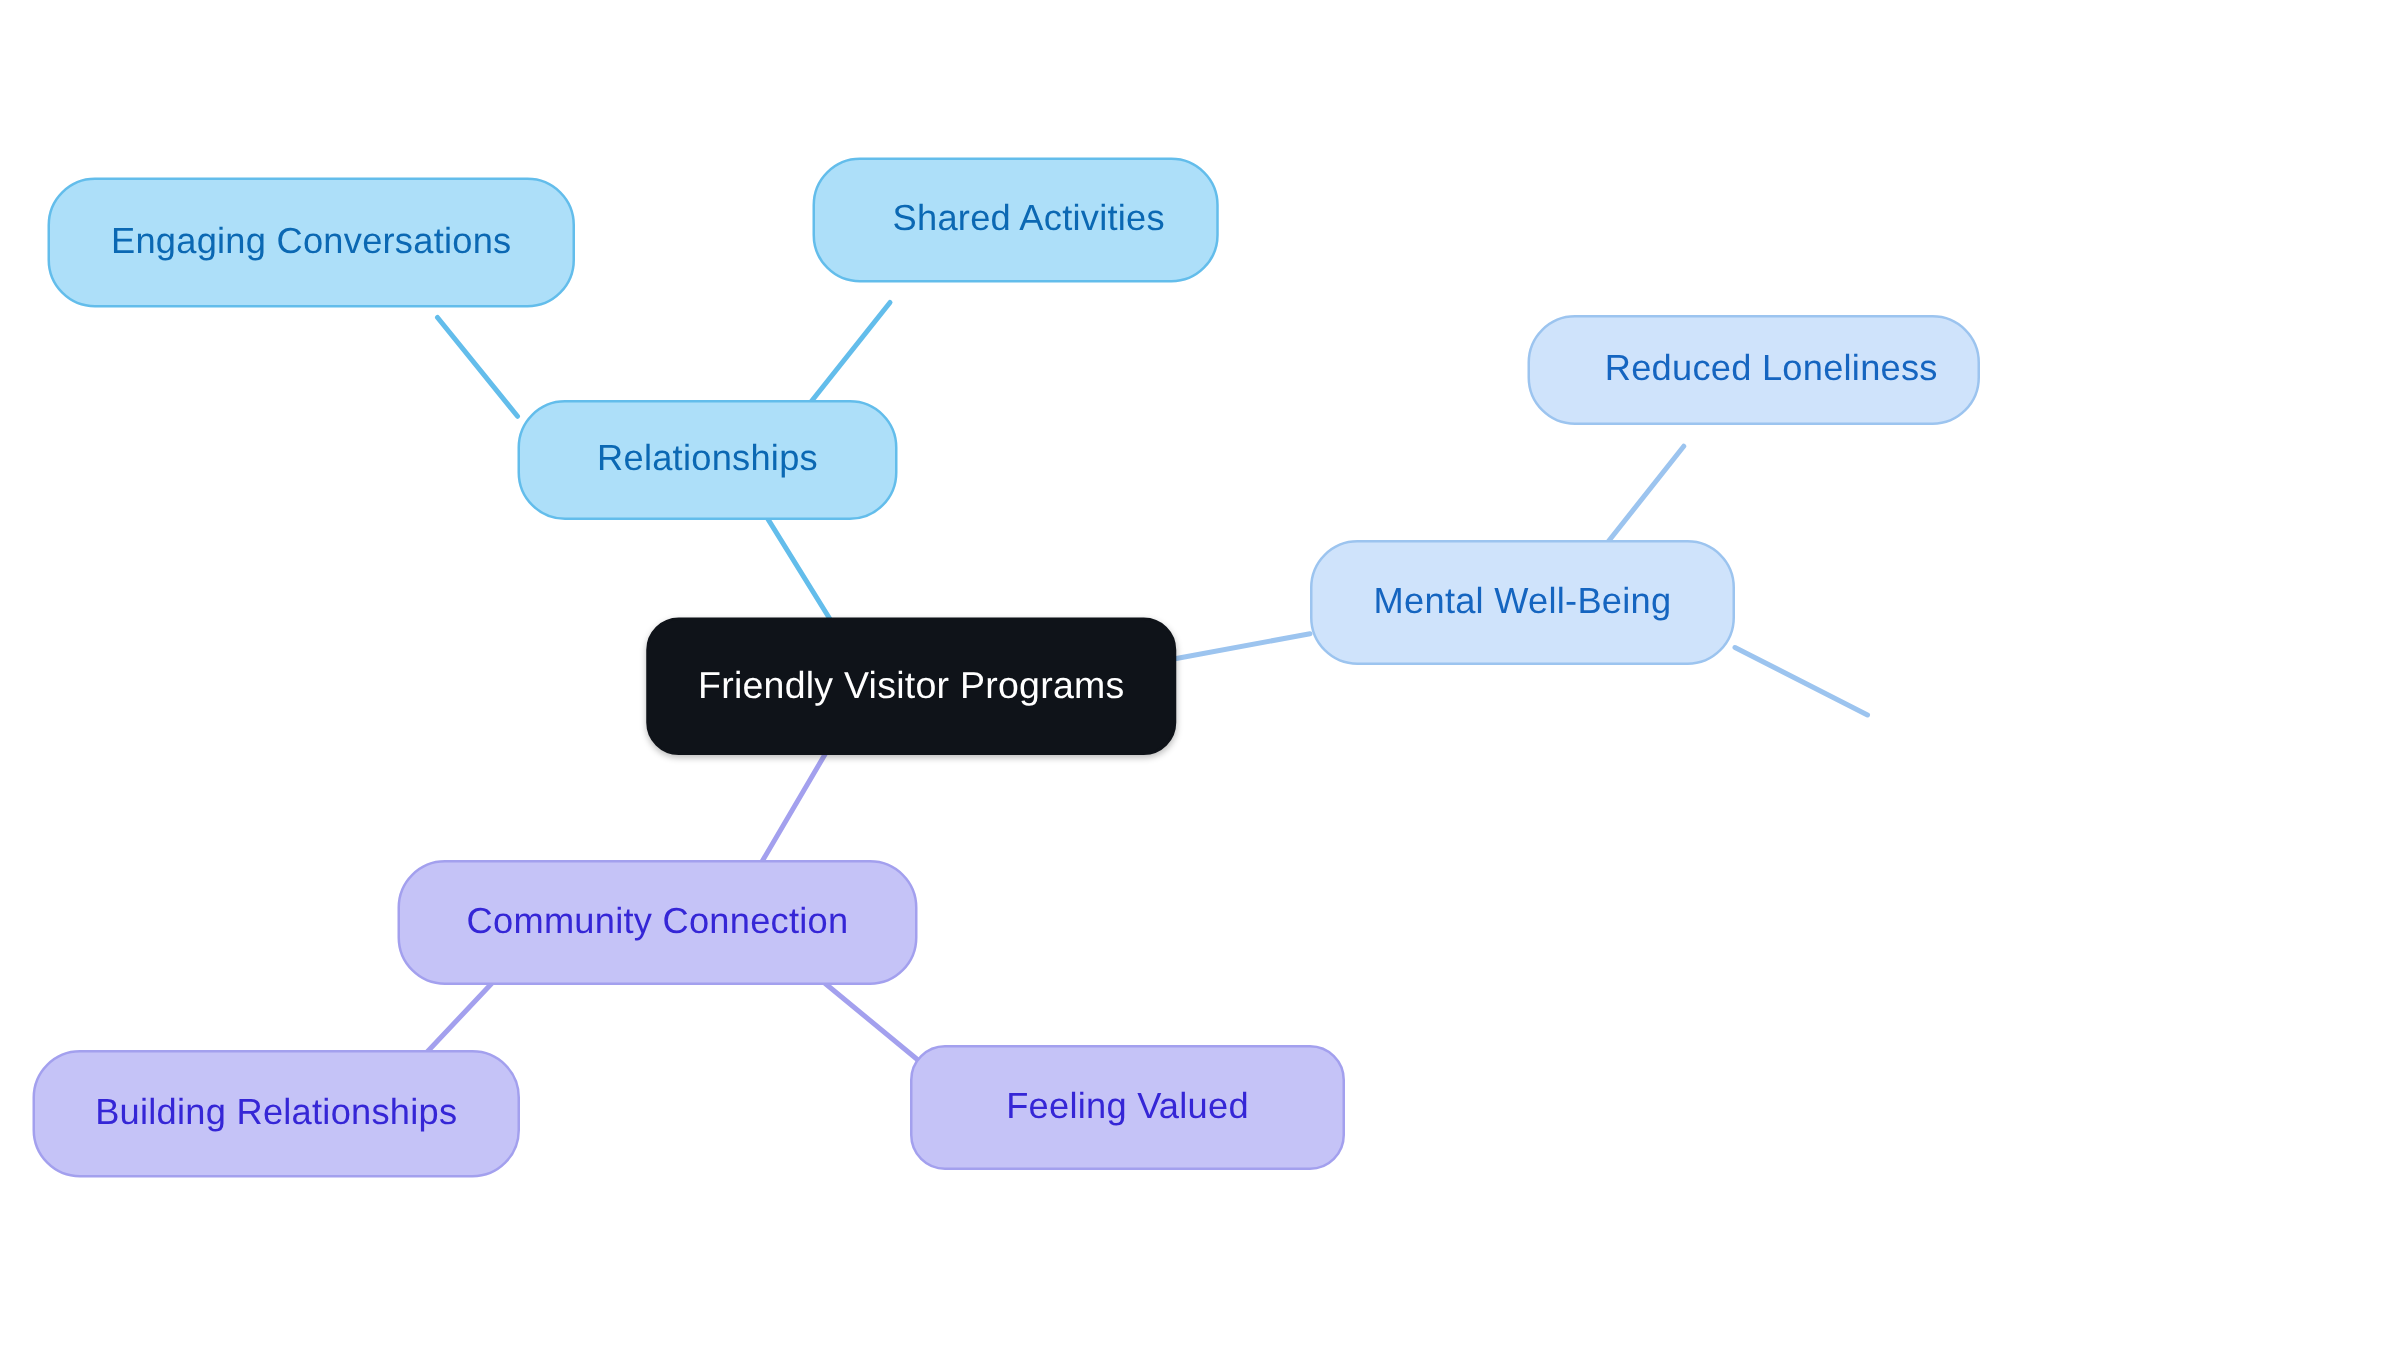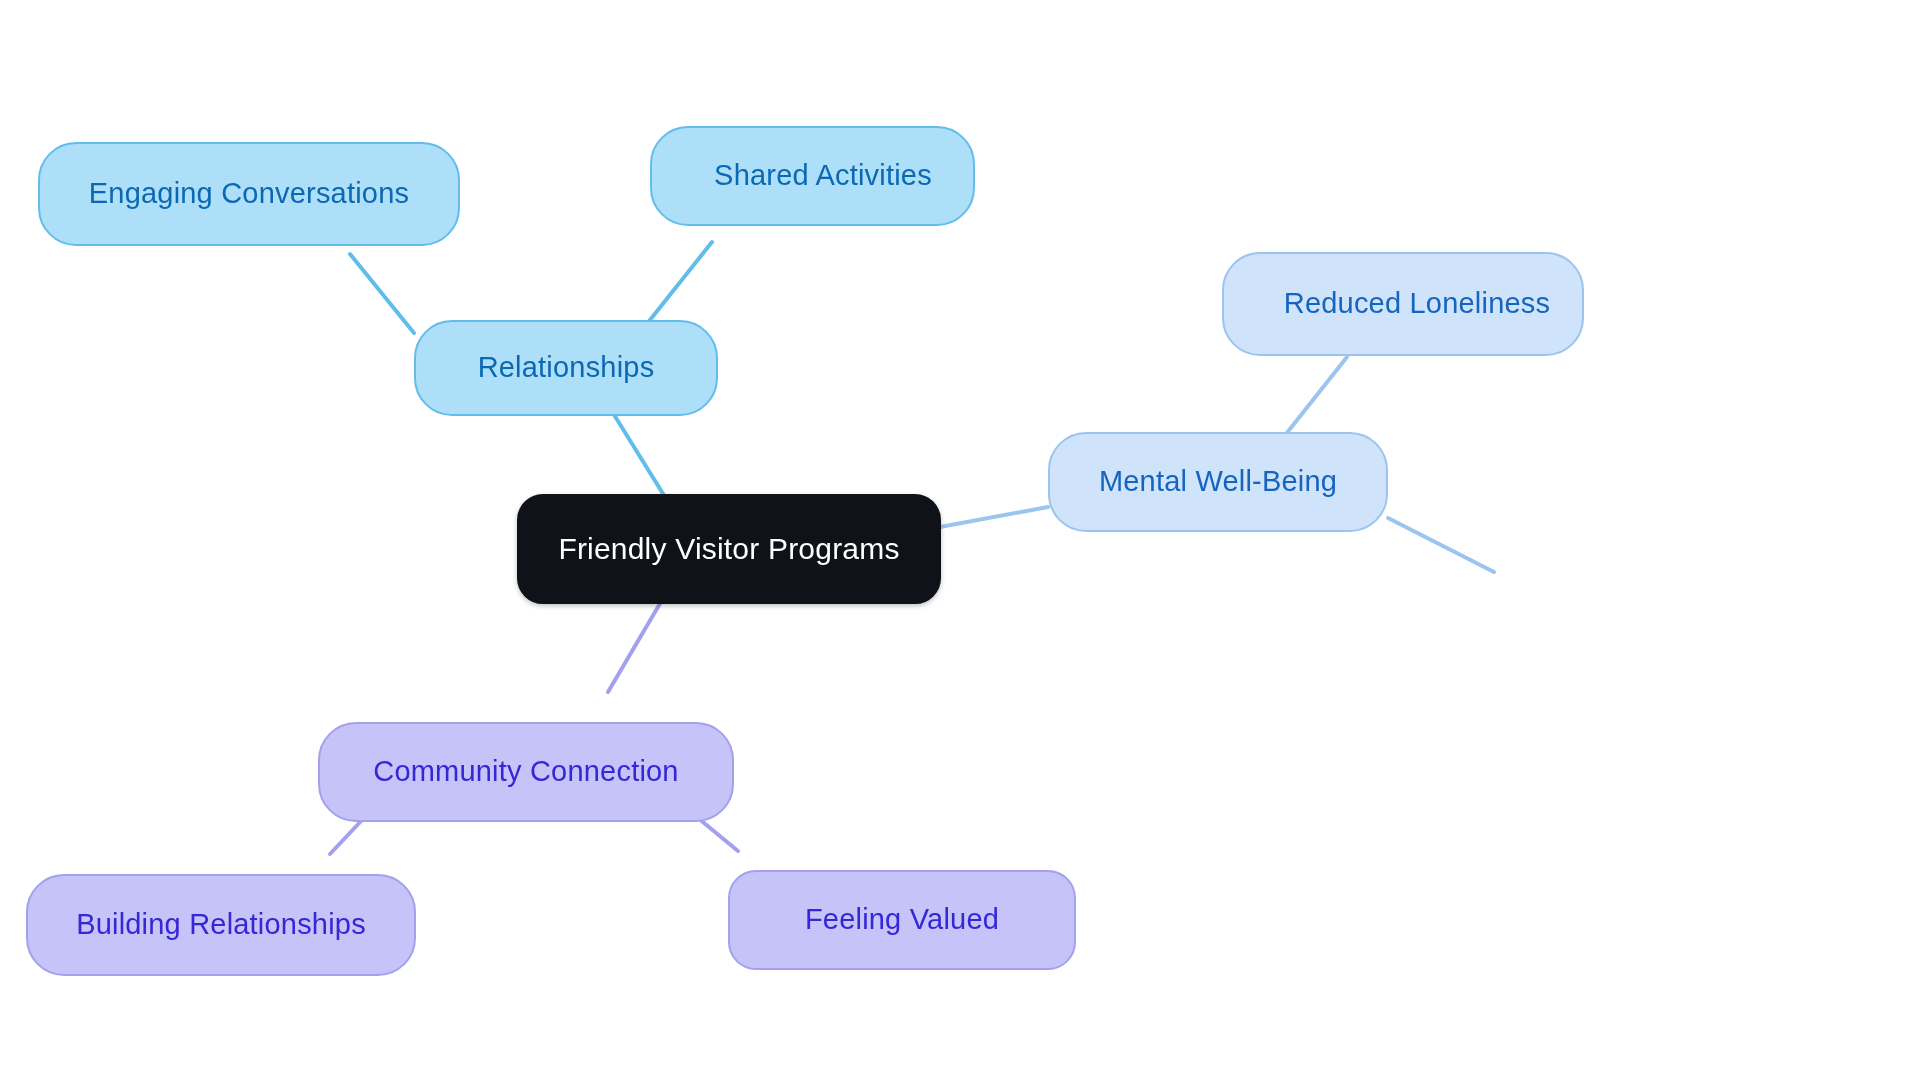--- a/index.html
+++ b/index.html
@@ -69,21 +69,20 @@
     color: #1565c0;
     font-size: 29px;
   }
 
   
   .node.br-c {
     background: #c5c3f7;
     border-color: #a3a0ee;
     color: #3526d6;
     font-size: 29px;
-    margin-top: 34px;
   }
 </style>
 </head>
 <body>
 
 <div id="mindmap">
 
   <svg id="edge-layer" viewBox="0 0 1920 1083" xmlns="http://www.w3.org/2000/svg">
 
     <line x1="670" y1="505" x2="608" y2="405" stroke="#63bdeb" stroke-width="4" stroke-linecap="round"></line>
@@ -112,21 +111,21 @@
   </div>
 
   <div class="node br-a" style="left:650px; top:126px; width:325px; height:100px;padding-left:21px;">
     <span class="node-label">Shared Activities</span>
   </div>
 
   <div class="node br-b" style="left:1048px; top:432px; width:340px; height:100px;">
     <span class="node-label">Mental Well-Being</span>
   </div>
 
-  <div class="node br-b" style="left:1222px; top:252px; width:362px; height:104px;padding-left:28px;">
+  <div class="node br-b" style="left:1222px; top:252px; width:362px; height:88px;padding-left:28px;">
     <span class="node-label">Reduced Loneliness</span>
   </div>
 
 
   <div class="node br-c" style="left:318px; top:688px; width:416px; height:100px;">
     <span class="node-label">Community Connection</span>
   </div>
 
   <div class="node br-c" style="left:26px; top:840px; width:390px; height:102px;">
     <span class="node-label">Building Relationships</span>

